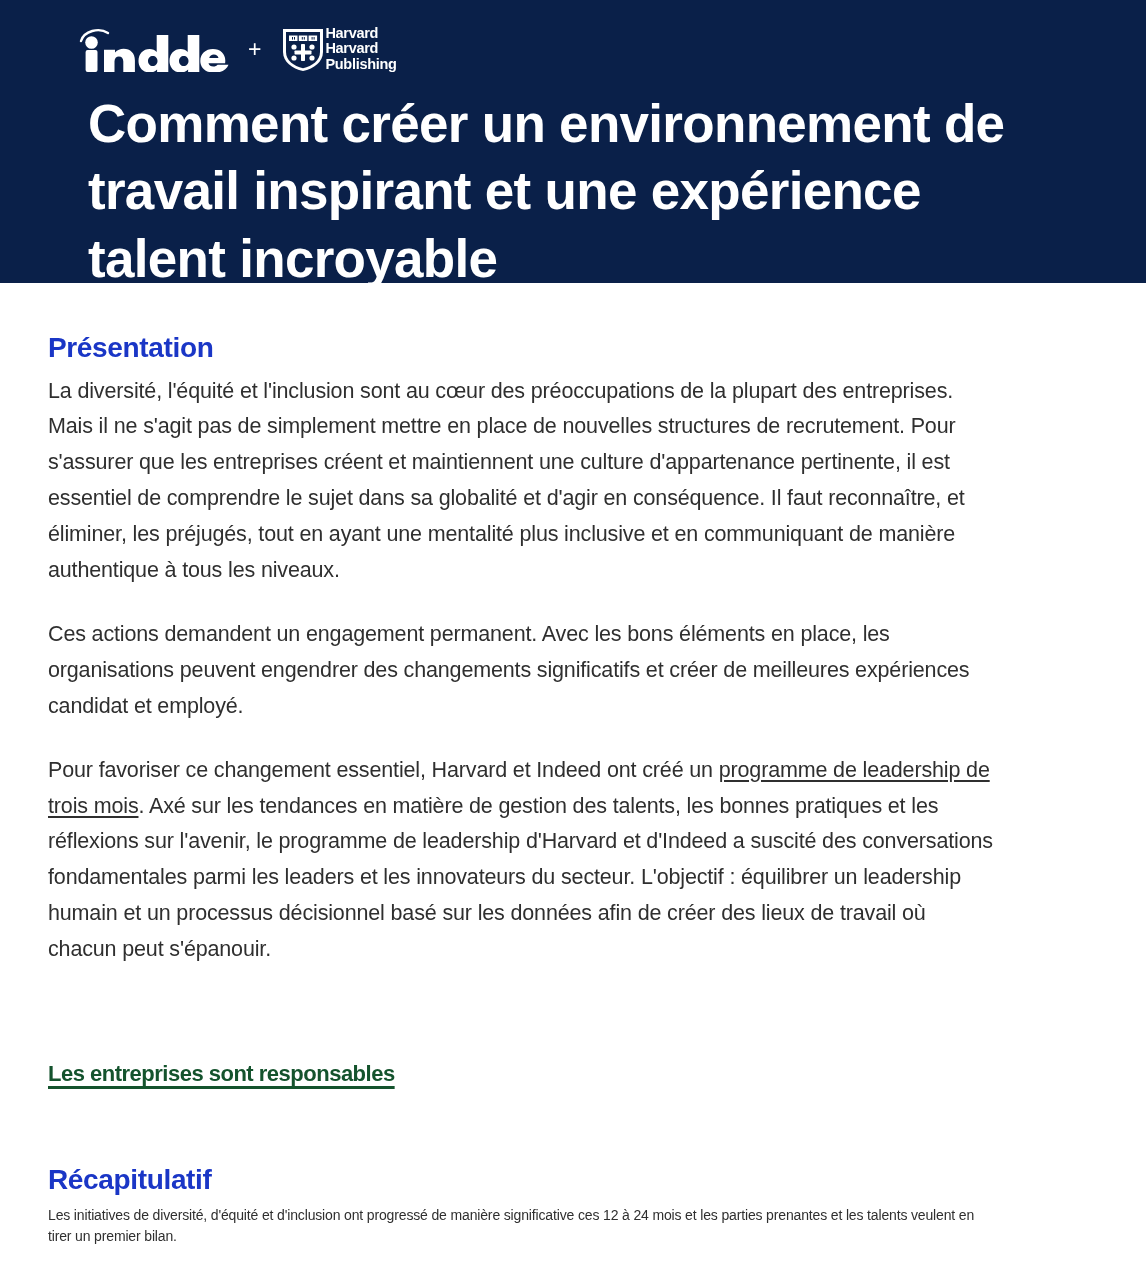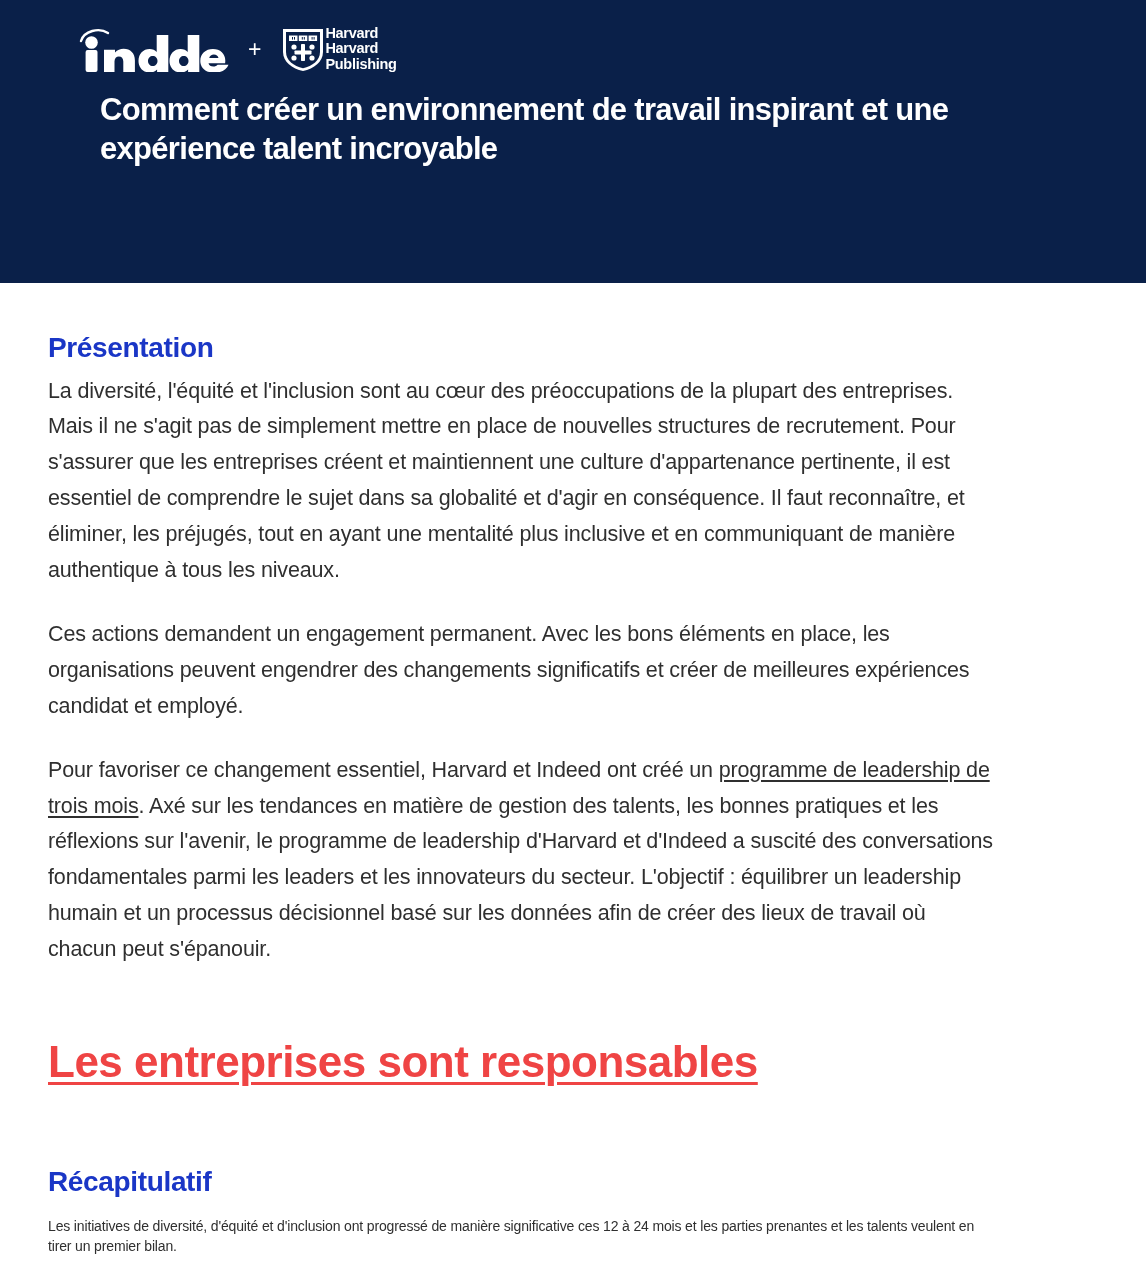--- a/index.html
+++ b/index.html
@@ -77,26 +77,26 @@
   .hbp-words span {
     color: #ffffff;
     font-family: "Liberation Sans", sans-serif;
     font-weight: 700;
     font-size: 14.5px;
     letter-spacing: -0.3px;
   }
 
   
   .doc-title {
-    margin: 28px 0 0 12px;
+    margin: 28px 0 0 0;
     padding: 0 60px 0 88px;
     color: #ffffff;
     font-family: "Liberation Sans", "DejaVu Sans", sans-serif;
     font-weight: 700;
-    font-size: 31px;
+    font-size: 53px;
     line-height: 1.27;
     letter-spacing: -0.7px;
     max-width: 1070px;
   }
 
   
   .content {
     padding: 48px 100px 0 48px;
   }
 
@@ -124,34 +124,34 @@
   a.inline-link {
     color: inherit;
     text-decoration: underline;
     text-underline-offset: 3px;
     text-decoration-thickness: 1.5px;
   }
 
   h2.section-dark {
     font-family: "Liberation Sans", "DejaVu Sans", sans-serif;
     font-weight: 700;
-    font-size: 44px;
-    color: #ef4444;
+    font-size: 22px;
+    color: #14532d;
     letter-spacing: -0.5px;
     line-height: 1.25;
-    margin: 57px 0 0 0;
+    margin: 83px 0 0 0;
     display: inline-block;
     text-decoration: underline;
     text-underline-offset: 5px;
     text-decoration-thickness: 2.5px;
   }
 
   .recap-block { margin-top: 76px; }
 
-  .recap-block h2.section-blue { margin-bottom: 17px; }
+  .recap-block h2.section-blue { margin-bottom: 8px; }
 
   p.recap-text {
     font-family: "Liberation Sans", "DejaVu Sans", sans-serif;
     font-size: 14px;
     line-height: 1.47;
     color: #2f2f2f;
     letter-spacing: -0.15px;
     margin: 0;
     max-width: 930px;
   }

